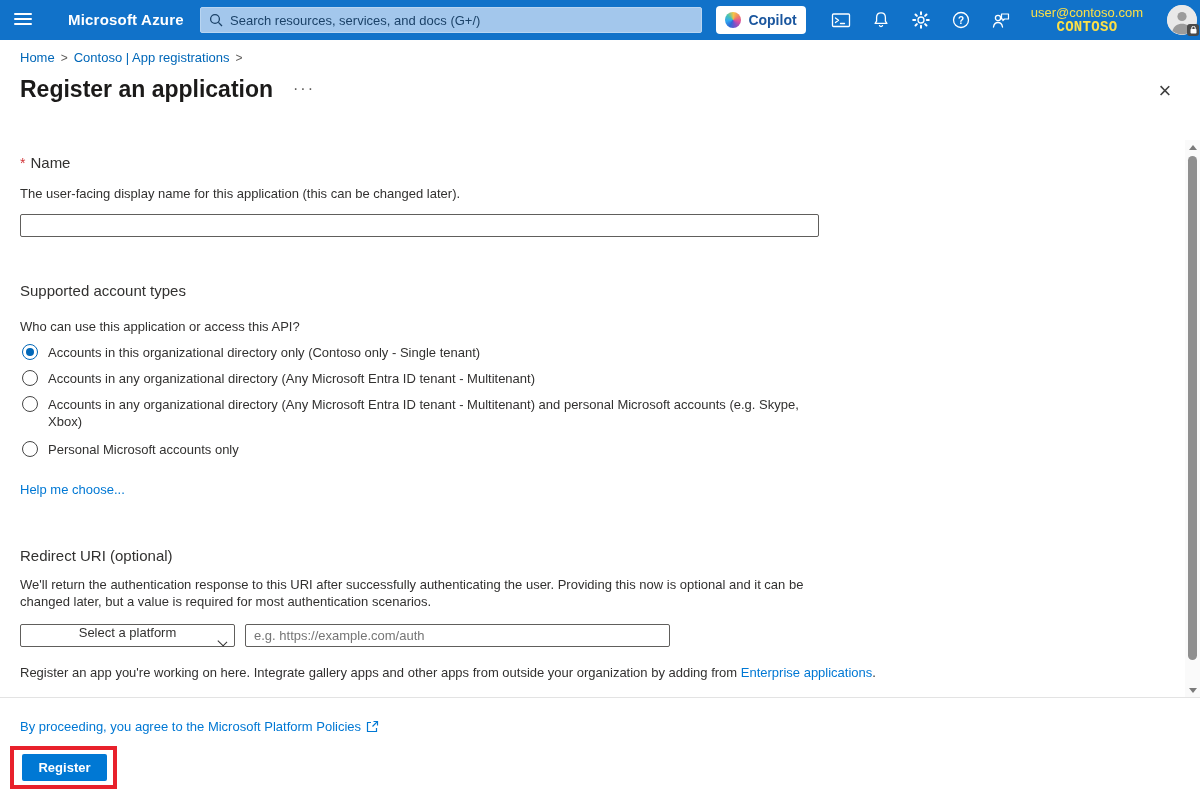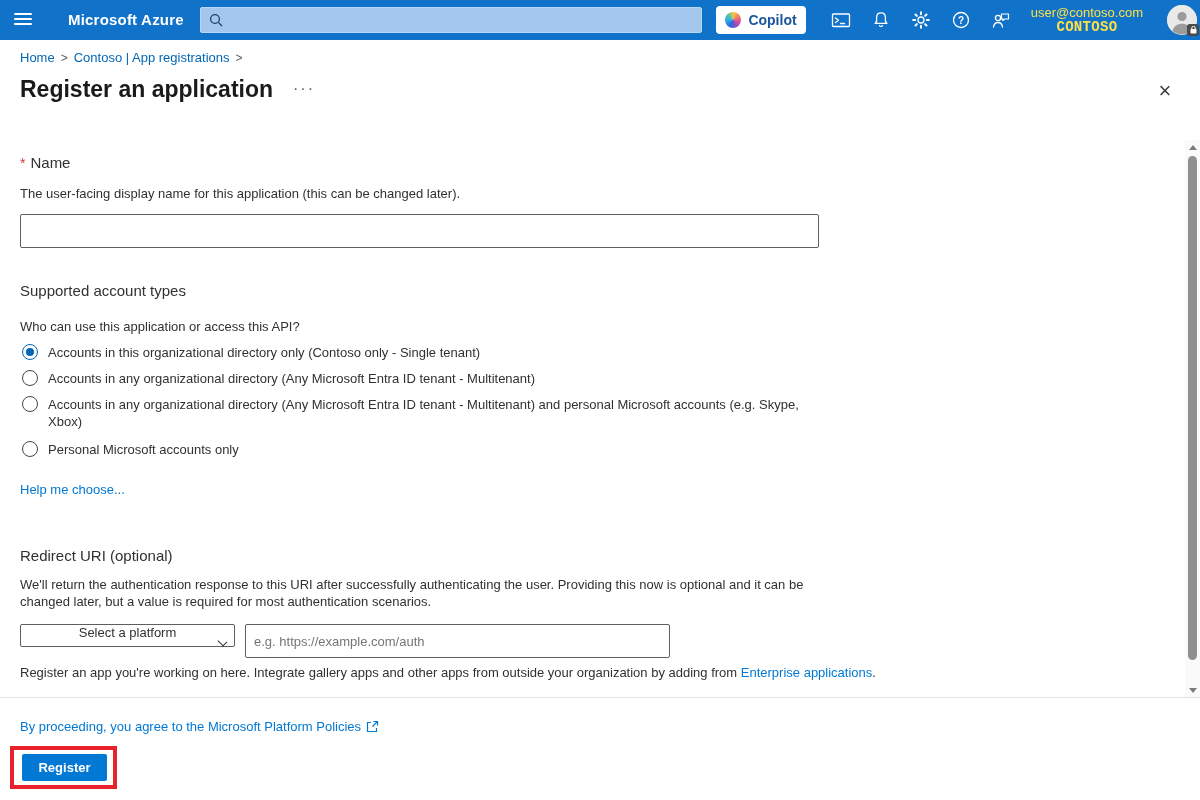--- a/index.html
+++ b/index.html
@@ -38,21 +38,21 @@
   .breadcrumb .sep { color:#605e5c; padding:0 6px; font-size:12px; }
   .page-title { position:absolute; left:20px; top:76px; font-size:23px; font-weight:700; color:#1b1a19; }
   .more-menu { position:absolute; left:293px; top:80px; color:#605e5c; font-size:16px; letter-spacing:2px; cursor:pointer; }
   .close-btn { position:absolute; left:1150px; top:76px; width:30px; height:30px; border:none; background:transparent;
     color:#404040; font-size:22px; font-weight:300; cursor:pointer; line-height:30px; text-align:center; }
 
   
   .field-label { position:absolute; left:20px; font-size:15px; color:#323130; }
   .req { color:#d13438; margin-right:5px; font-size:14px; }
   .desc { position:absolute; left:20px; font-size:13px; color:#323130; line-height:17px; }
-  .txtinput { position:absolute; height:34px; border:1px solid #605e5c; border-radius:2px; background:#fff;
+  .txtinput { position:absolute; height:23px; border:1px solid #605e5c; border-radius:2px; background:#fff;
     font-size:13px; font-family:"Liberation Sans", sans-serif; padding:0 8px; color:#323130; outline:none; }
   .txtinput::placeholder { color:#757575; opacity:1; }
   .section-h { position:absolute; left:20px; font-size:15px; color:#323130; }
 
   .radio-row { position:absolute; left:22px; display:flex; align-items:flex-start; cursor:pointer; }
   .radio-circle { flex:0 0 auto; width:16px; height:16px; border:1px solid #454545; border-radius:50%;
     margin-right:10px; margin-top:0px; background:#fff; position:relative; }
   .radio-circle.selected { border:1px solid #0067b8; }
   .radio-circle.selected::after { content:""; position:absolute; left:3px; top:3px; width:8px; height:8px;
     border-radius:50%; background:#0067b8; }
@@ -94,20 +94,21 @@
       <span></span>
       <span></span>
     </div>
   <div class="brand">Microsoft Azure</div>
 
   <div class="searchbox">
     <svg width="14" height="14" viewBox="0 0 14 14">
       <circle cx="6" cy="6" r="4.4" fill="none" stroke="#1b4268" stroke-width="1.3"></circle>
       <line x1="9.4" y1="9.4" x2="13" y2="13" stroke="#1b4268" stroke-width="1.3"></line>
     </svg>
+    <input placeholder="Search resources, services, and docs (G+/)" style="">
   </div>
 
   <button class="copilot">
     <span class="copilot-logo"></span>
     <span class="copilot-label">Copilot</span>
   </button>
 
   <button class="topicon" style="left:824px">
     <svg width="20" height="20" viewBox="0 0 20 20">
       <rect x="1.5" y="4" width="17" height="12.5" rx="1" fill="none" stroke="#fff" stroke-width="1.3"></rect>

